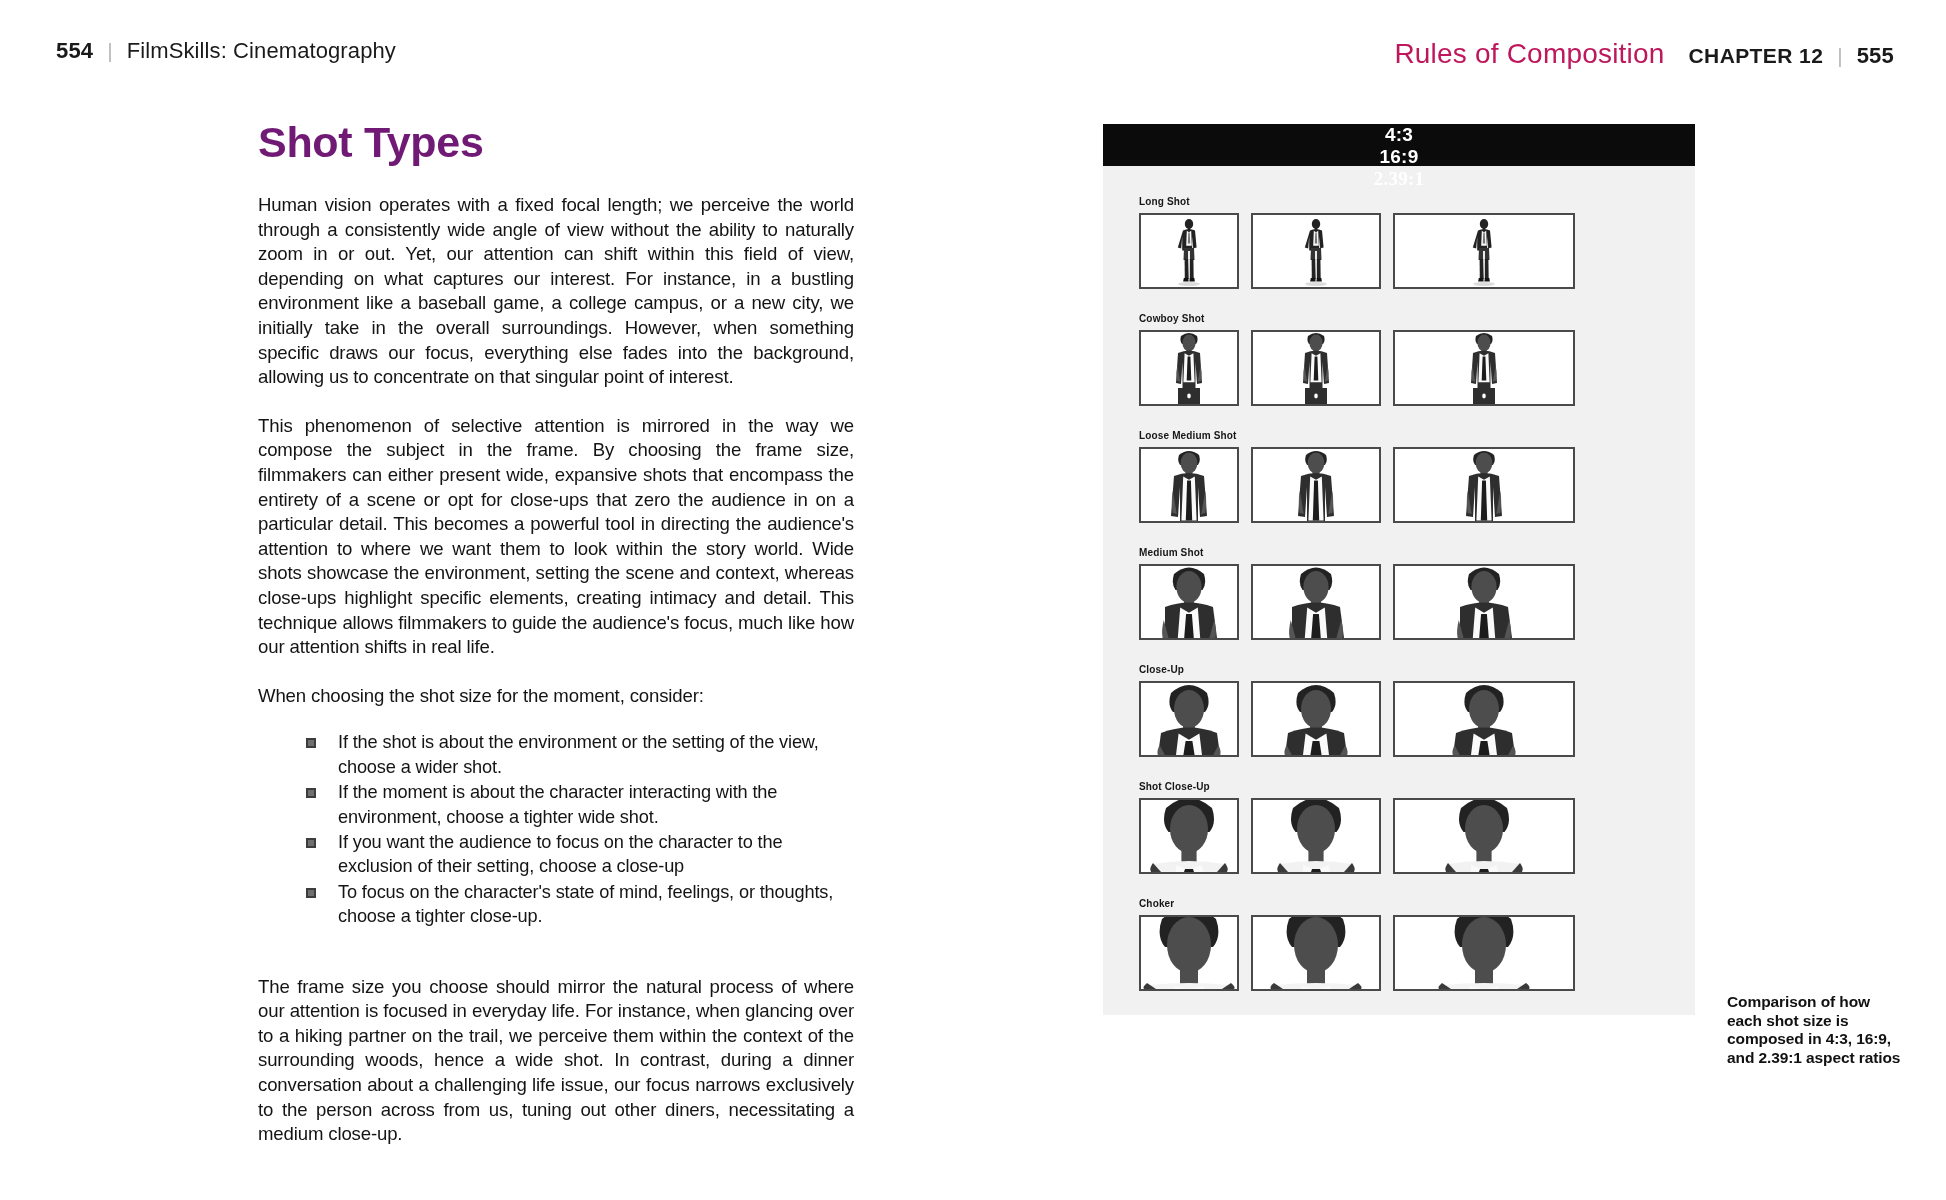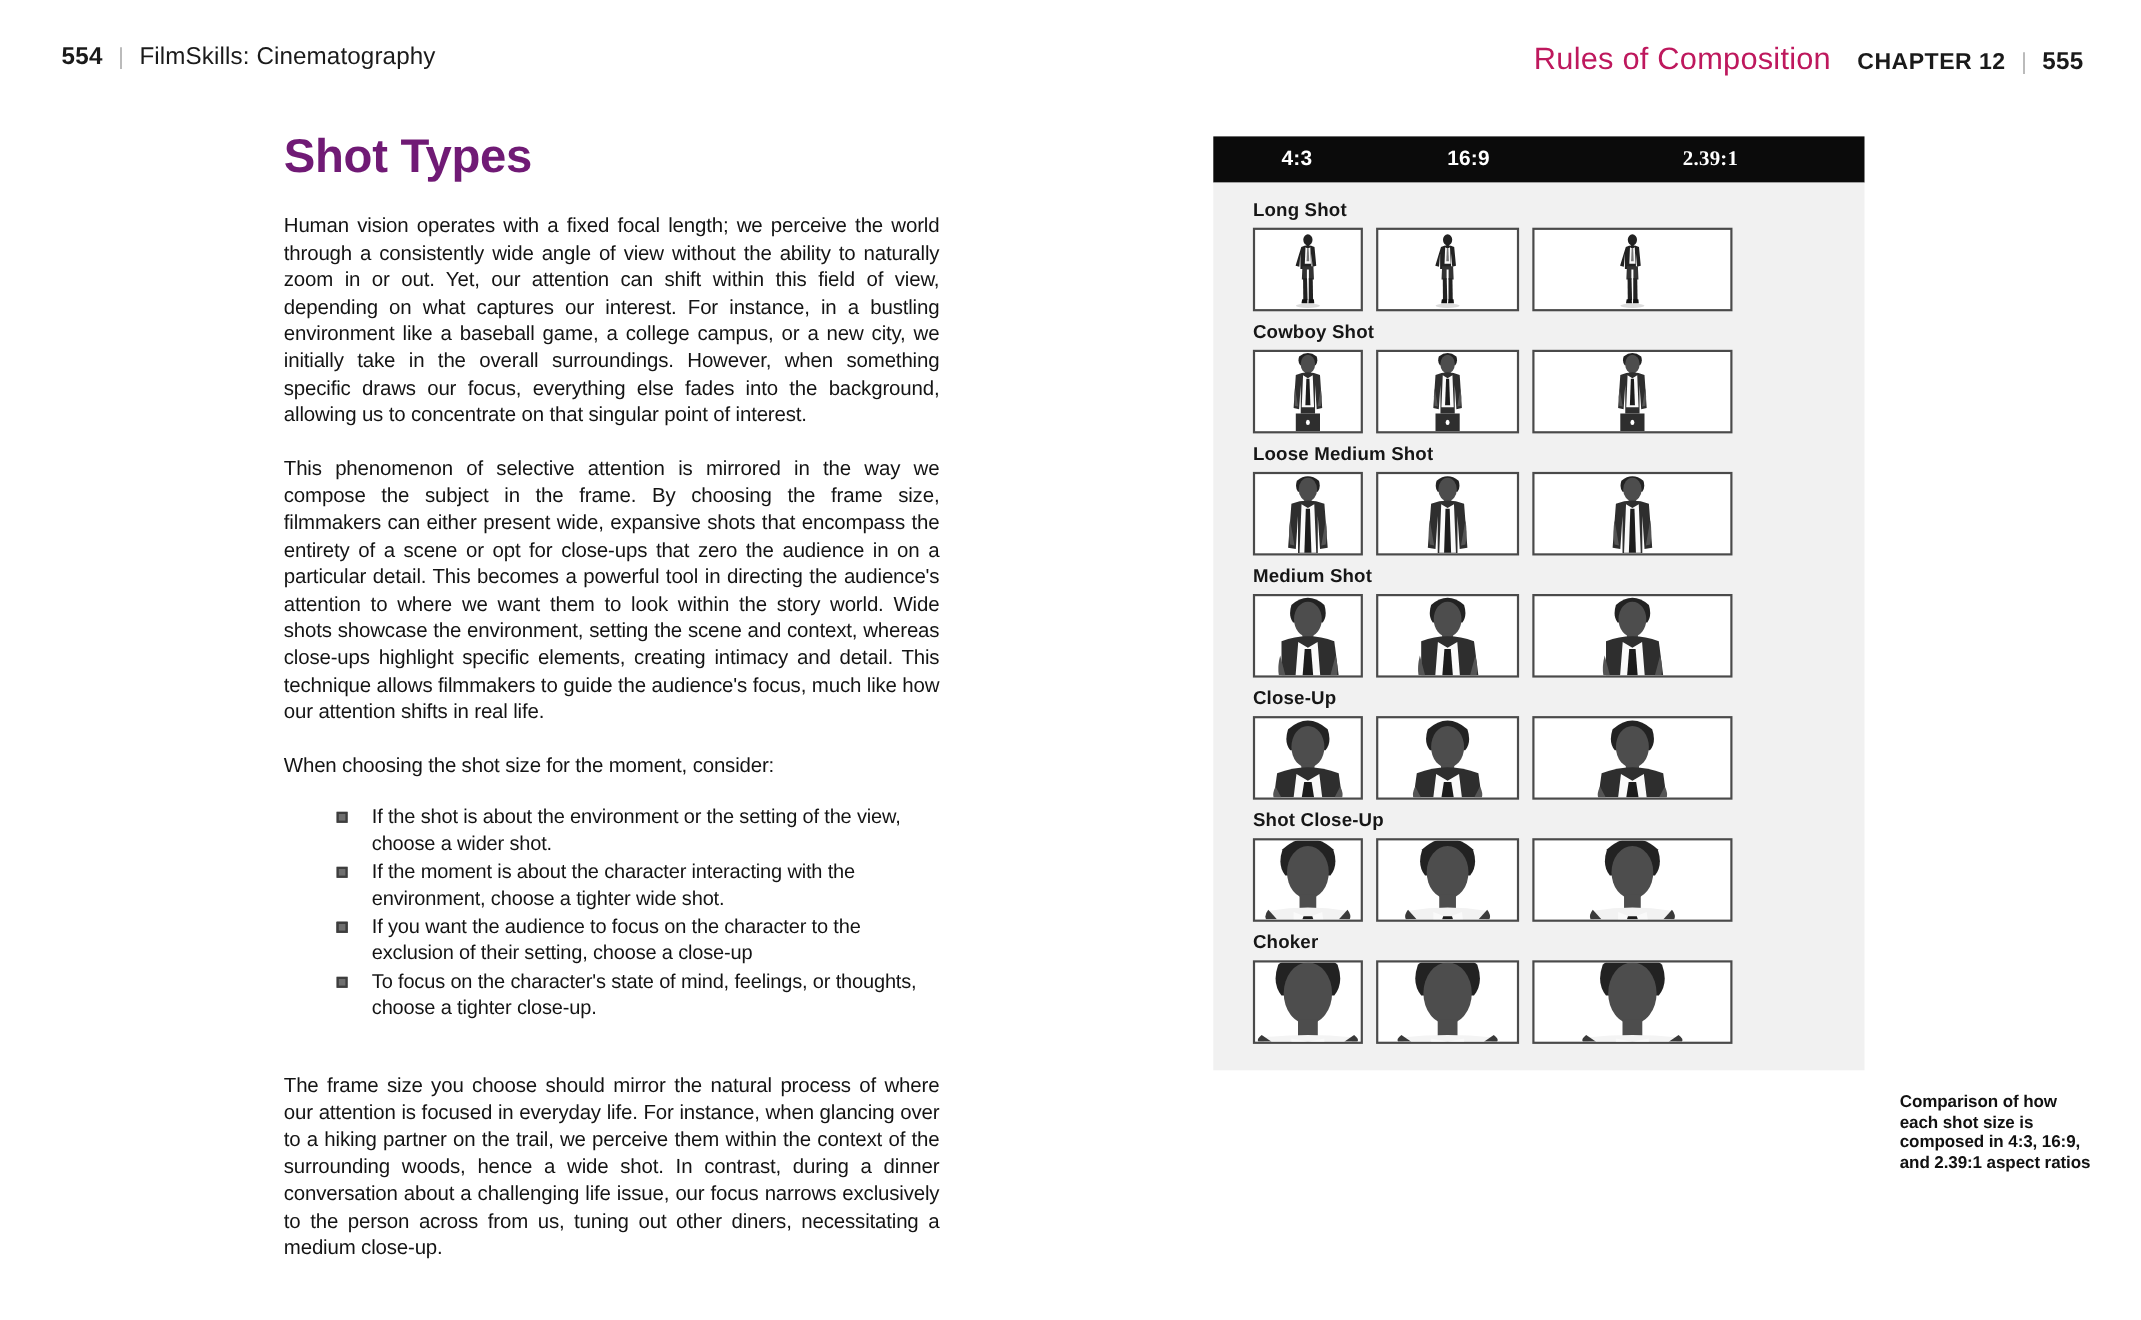--- a/index.html
+++ b/index.html
@@ -129,43 +129,44 @@
     position: absolute;
     left: 1103px;
     top: 124px;
     width: 592px;
   }
   .ratio-bar {
     display: flex;
     background: #0b0b0b;
     height: 42px;
     align-items: center;
+    flex-direction: column;
   }
   .ratio-cell {
     color: #ffffff;
     font-size: 19px;
     font-weight: 700;
     text-align: center;
     letter-spacing: .2px;
   }
   .ratio-cell.c1 { width: 152px; }
   .ratio-cell.c2 { width: 160px; }
   .ratio-cell.c3 { width: 280px; font-family: Liberation Serif, serif; }
 
   .panel {
     background: #f1f1f1;
     padding: 12px 0 18px 0;
   }
   .shot-row { margin: 0 0 0 0; padding: 0 0 6px 36px; }
   .row-label {
-    font-size: 17px;
+    font-size: 10px;
     font-weight: 700;
     color: #161616;
     letter-spacing: .15px;
-    margin: 3px 0 6px 0;
+    margin: 18px 0 6px 0;
   }
   .frames {
     display: flex;
     gap: 12px;
   }
   .frame {
     background: #ffffff;
     border: 2px solid #4a4a4a;
     height: 76px;
     position: relative;

